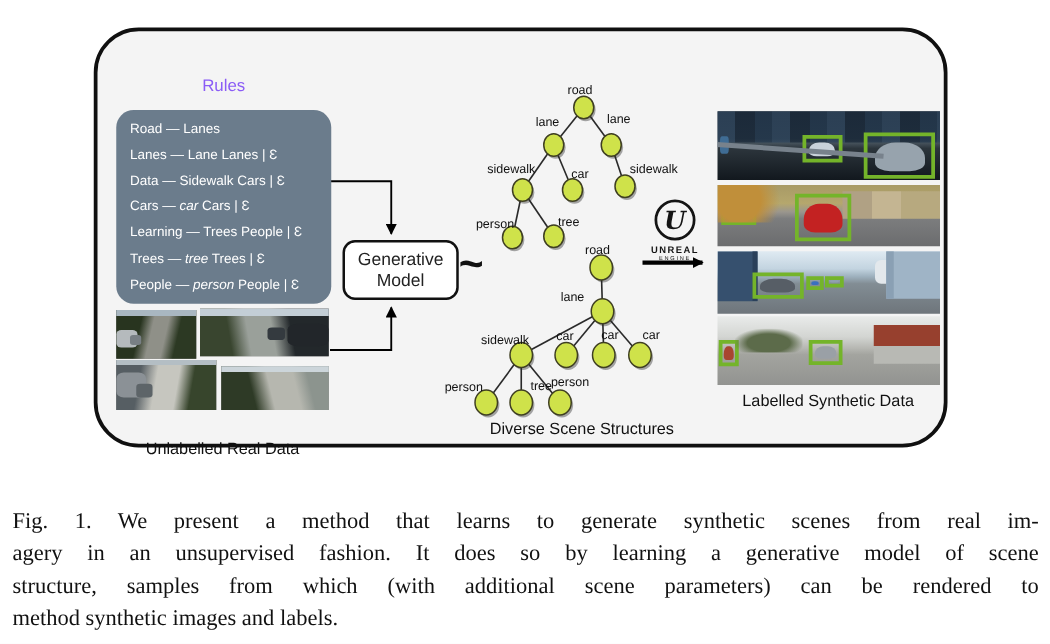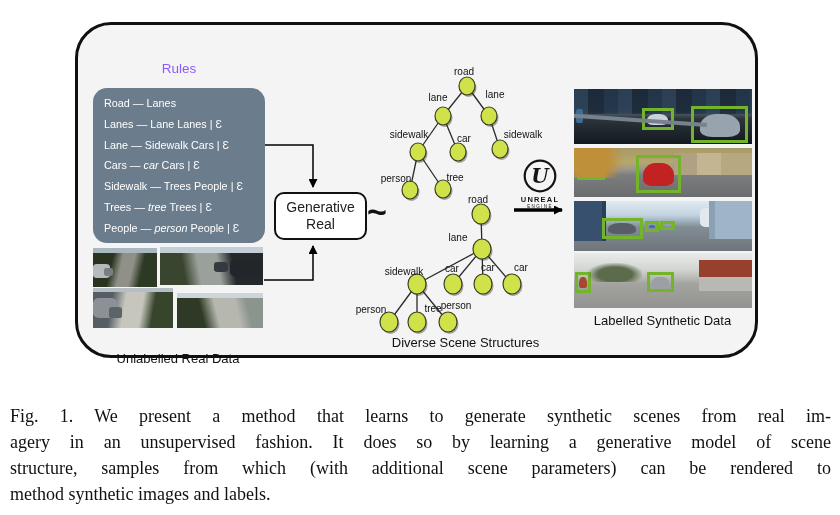--- a/index.html
+++ b/index.html
@@ -186,30 +186,30 @@
           <text x="378" y="284" text-anchor="middle" class="t-label">person</text>
         </g>
       </g>
   </svg>
 
 
   <div class="rules-heading">Rules</div>
   <div class="rules-box" id="rules-box">
       <div class="rule">Road — Lanes</div>
       <div class="rule">Lanes — Lane Lanes | Ɛ</div>
-      <div class="rule">Lane — Sidewalk Cars | Ɛ</div>
+      <div class="rule">Data — Sidewalk Cars | Ɛ</div>
       <div class="rule">Cars — <i>car</i> Cars | Ɛ</div>
-      <div class="rule">Sidewalk — Trees People | Ɛ</div>
+      <div class="rule">Learning — Trees People | Ɛ</div>
       <div class="rule">Trees — <i>tree</i> Trees | Ɛ</div>
       <div class="rule">People — <i>person</i> People | Ɛ</div>
     </div>
 
   <div class="gen-box">
     <div>Generative</div>
-    <div>Real</div>
+    <div>Model</div>
   </div>
 
   <div class="tilde">~</div>
 
   <div class="unreal">
     <svg width="36" height="36" viewBox="0 0 36 36">
       <circle cx="18" cy="18" r="15.3" fill="none" stroke="#141414" stroke-width="2.2"></circle>
       <text x="18" y="25" text-anchor="middle" font-family="DejaVu Serif, serif" font-size="20" font-style="italic" font-weight="bold" fill="#141414">U</text>
     </svg>
     <div class="unreal-name">UNREAL</div>

